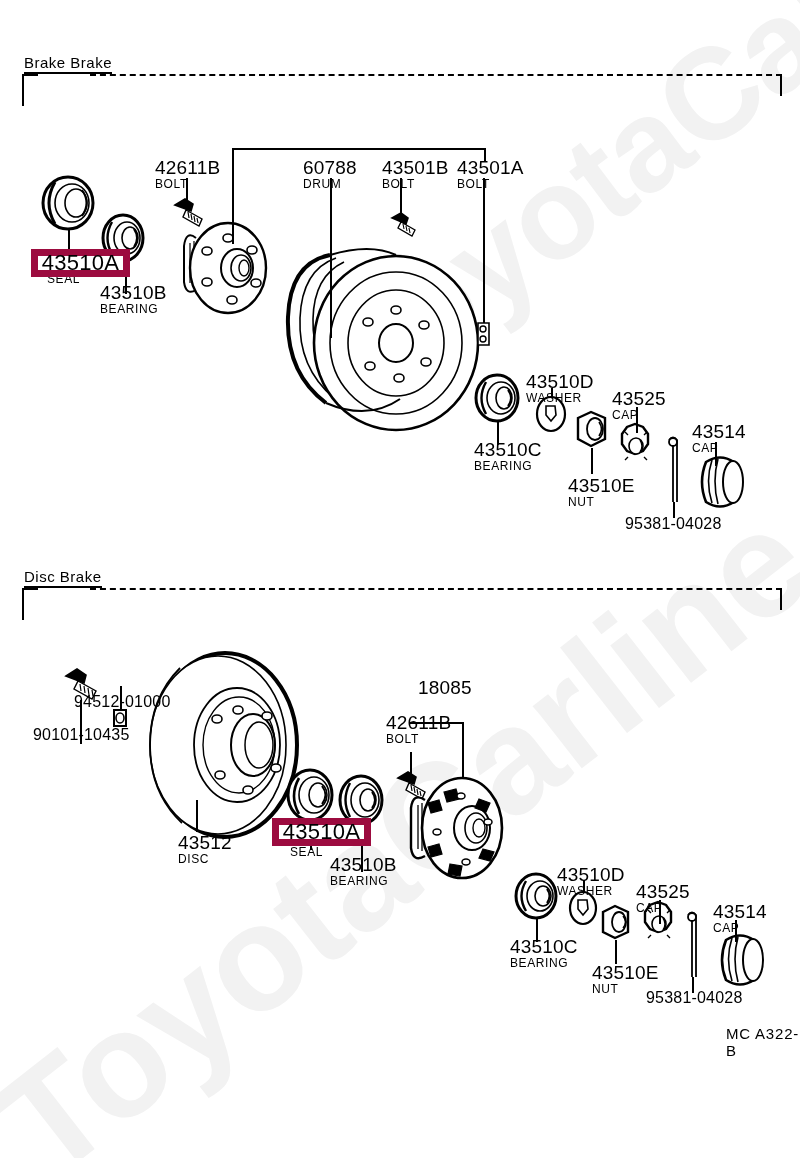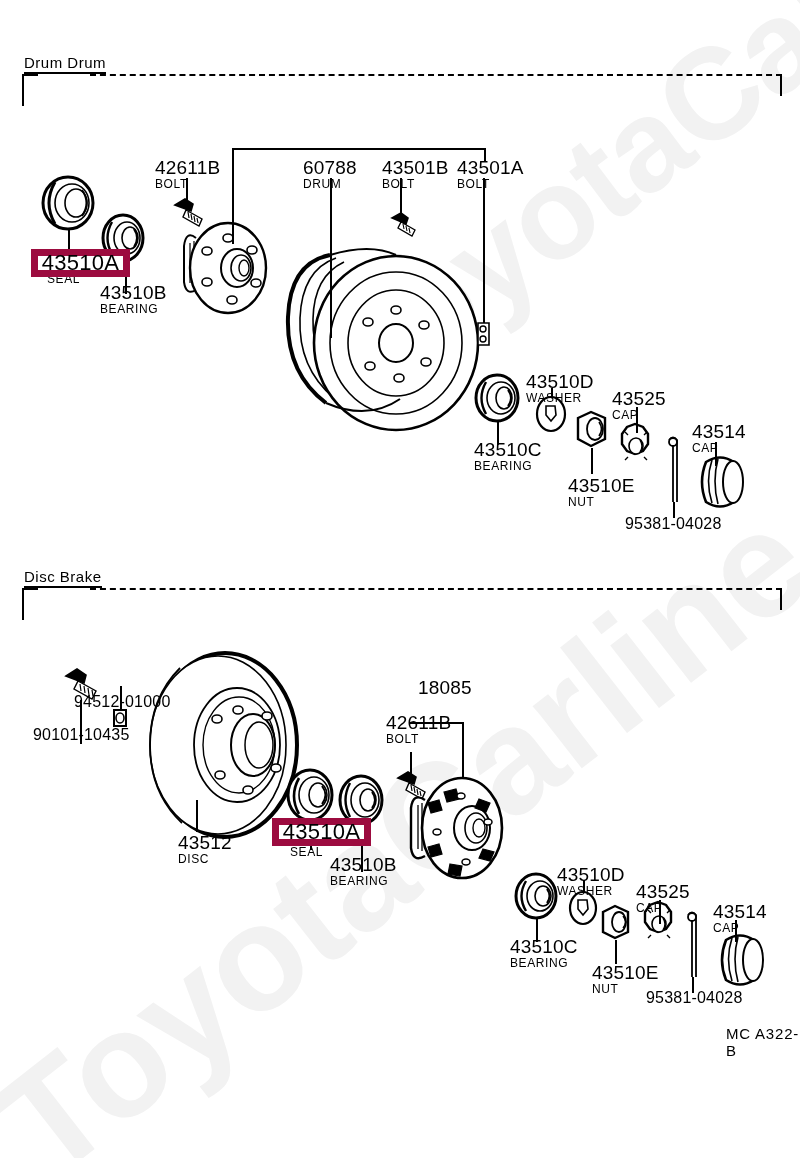--- a/index.html
+++ b/index.html
@@ -83,21 +83,21 @@
 </style>
 </head>
 <body>
 
 <div id="page">
 
   <div class="wm wm-a">ToyotaCarline.ru</div>
   <div class="wm wm-b">ToyotaCarline.ru</div>
 
   <div class="divider" style="top:58px;">
-    <div class="sectitle">Drum Drum</div>
+    <div class="sectitle">Brake Brake</div>
     <div class="dash"></div>
     <div class="endbar"></div>
     <div class="lbracket"></div>
   </div>
 
   <svg class="art" width="800" height="560" style="top:0;left:0;">
     <g fill="none" stroke="#000" stroke-width="1.6">
 
       <g>
         <ellipse cx="68" cy="203" rx="25" ry="26" fill="#fff" stroke-width="3"></ellipse>

